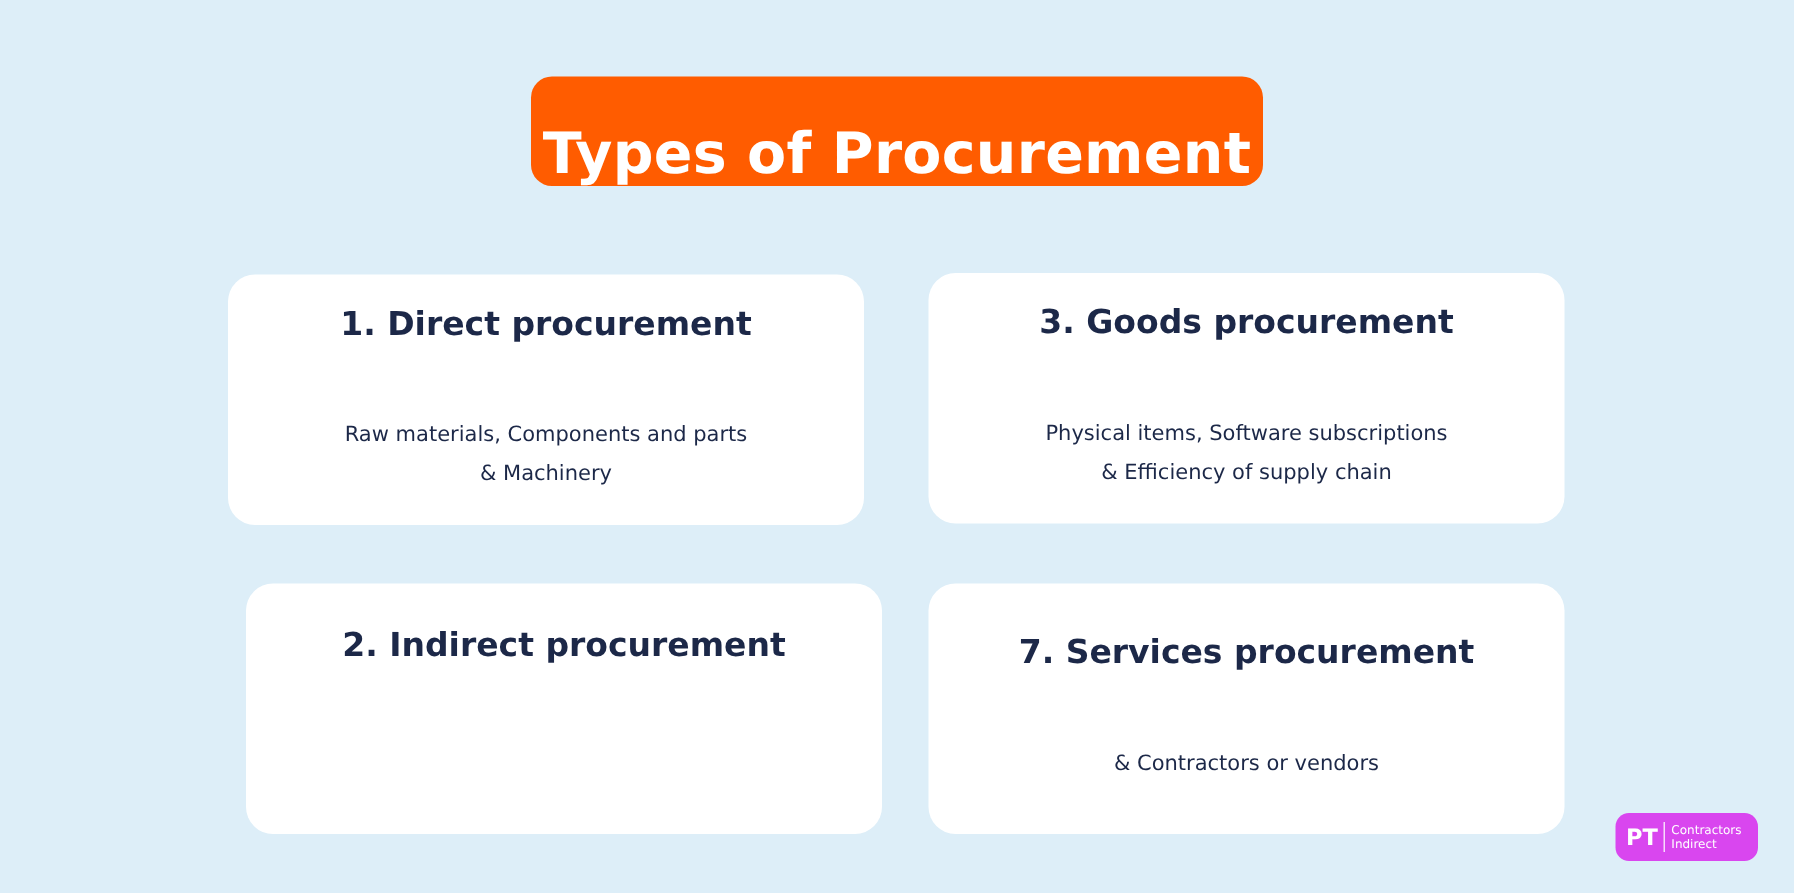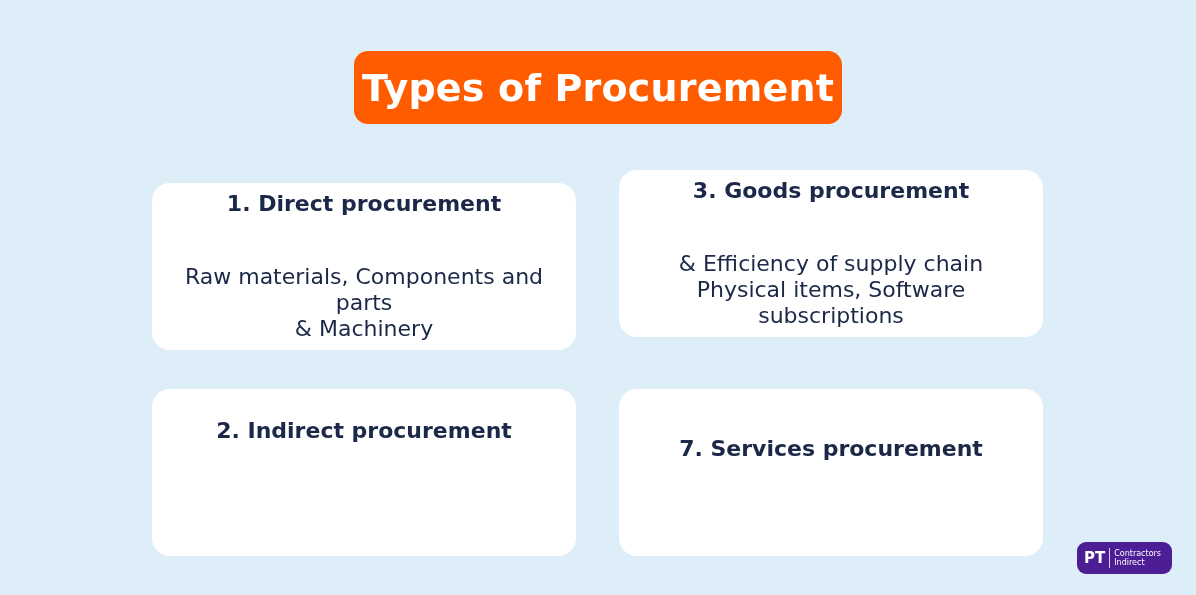--- a/index.html
+++ b/index.html
@@ -9,21 +9,21 @@
       position: relative;
       overflow: hidden;
       font-family: "DejaVu Sans", "Liberation Sans", sans-serif;
     }
     .title-box {
       position: absolute;
       left: 354px; top: 51px;
       width: 488px; height: 73px;
       background: #ff5c00;
       border-radius: 14px;
-      display: flex; align-items: center; justify-content: center;
+      display: flex; align-items: flex-end; justify-content: center;
     }
     .title-text {
       color: #ffffff;
       font-weight: bold;
       font-size: 38px;
       letter-spacing: 0.2px;
     }
     .card {
       position: absolute;
       width: 424px; height: 167px;
@@ -33,35 +33,35 @@
       align-items: center; justify-content: center;
       text-align: center;
       color: #1c2848;
     }
     .card-title {
       font-weight: bold;
       font-size: 22px;
       margin-bottom: 4px;
     }
     .card-desc {
-      font-size: 22px;
+      font-size: 14px;
       line-height: 26px;
       width: 380px;
       margin-top: 44px;
     }
     #card-1 { left: 152px; top: 183px; }
-    #card-3 { left: 619px; top: 170px; }
-    #card-2 { left: 152px; top: 389px; gap: 36px; }
+    #card-3 { left: 619px; top: 182px; }
+    #card-2 { left: 164px; top: 389px; gap: 36px; }
     #card-4 { left: 619px; top: 389px; }
 
     .logo {
       position: absolute;
       left: 1077px; top: 542px;
       width: 95px; height: 32px;
-      background: #4c1d95;
+      background: #d946ef;
       border-radius: 9px 9px 9px 9px;
       display: flex; align-items: center;
       color: #ffffff;
     }
     .logo-mark {
       font-weight: bold;
       font-size: 15px;
       padding-left: 7px;
       padding-right: 4px;
       border-right: 1px solid rgba(255,255,255,0.8);
@@ -84,34 +84,35 @@
   <div class="card-title">1. Direct procurement</div>
   <div class="card-desc">
     <div>Raw materials, Components and parts</div>
     <div>&amp; Machinery</div>
   </div>
 </div>
 
 <div class="card" id="card-3">
   <div class="card-title">3. Goods procurement</div>
   <div class="card-desc">
+    <div>Physical items, Software subscriptions</div>
     <div>&amp; Efficiency of supply chain</div>
-    <div>Physical items, Software subscriptions</div>
   </div>
 </div>
 
 <div class="card" id="card-2">
   <div class="card-title">2. Indirect procurement</div>
   <div class="card-desc">
   </div>
 </div>
 
 <div class="card" id="card-4">
   <div class="card-title">7. Services procurement</div>
   <div class="card-desc">
+    <div>&amp; Contractors or vendors</div>
   </div>
 </div>
 
 <div class="logo">
   <span class="logo-mark">PT</span>
   <span class="logo-text">
     <div>Contractors</div>
     <div>Indirect</div>
   </span>
 </div>

